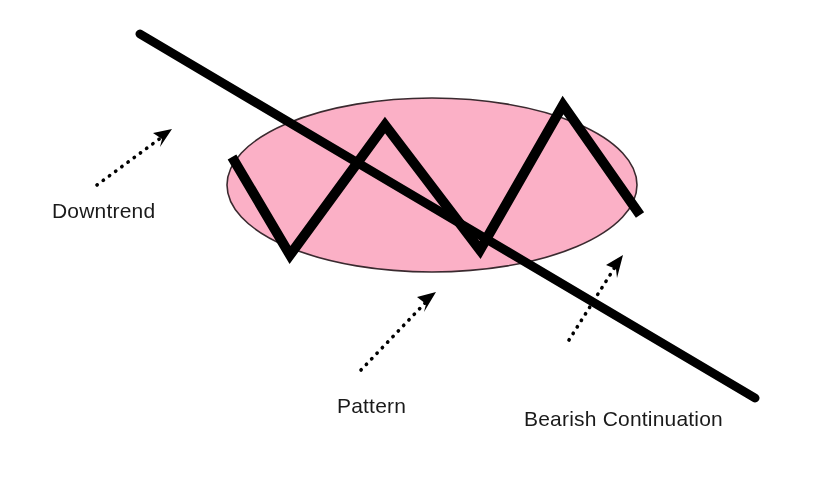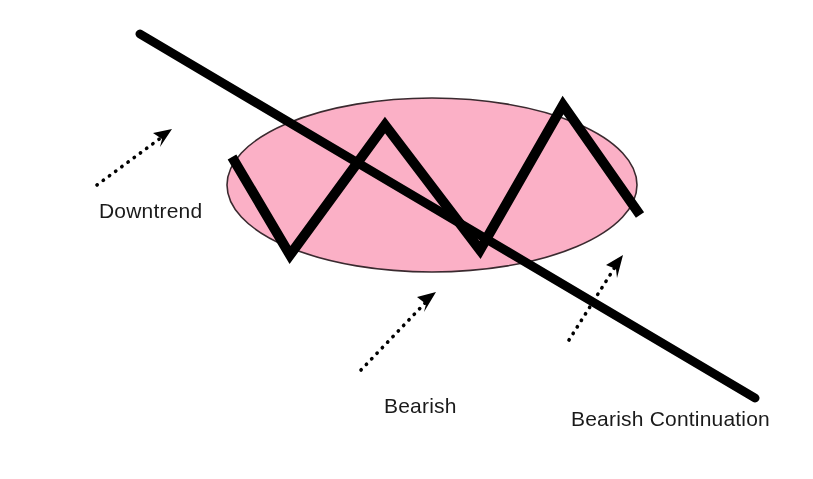--- a/index.html
+++ b/index.html
@@ -27,21 +27,20 @@
     display: block;
   }
   .label {
     position: absolute;
     color: #1a1a1a;
     font-family: "Liberation Sans", sans-serif;
     font-size: 21px;
     line-height: 27px;
     white-space: pre;
     letter-spacing: 0.2px;
-    margin-left: 47px;
   }
   #label-downtrend {
     left: 52px;
     top: 197px;
   }
   #label-pattern {
     left: 337px;
     top: 392px;
   }
   #label-breakout {
@@ -77,20 +76,20 @@
 
     <g>
       <line x1="569" y1="340" x2="615" y2="267" stroke="#000000" stroke-width="3.6" stroke-linecap="round" stroke-dasharray="0.3 7.4"></line>
       <path d="M 623 255 L 606 265 L 616 269 L 617 278 Z" fill="#000000"></path>
     </g>
 
   </svg>
 
   <div class="label" id="label-downtrend">Downtrend</div>
 
-  <div class="label" id="label-pattern">Bearish</div>
+  <div class="label" id="label-pattern">Pattern</div>
 
   <div class="label" id="label-breakout">
     <span class="label-line">Bearish Continuation</span>
     
   </div>
 
 </div>
 
 </body></html>

